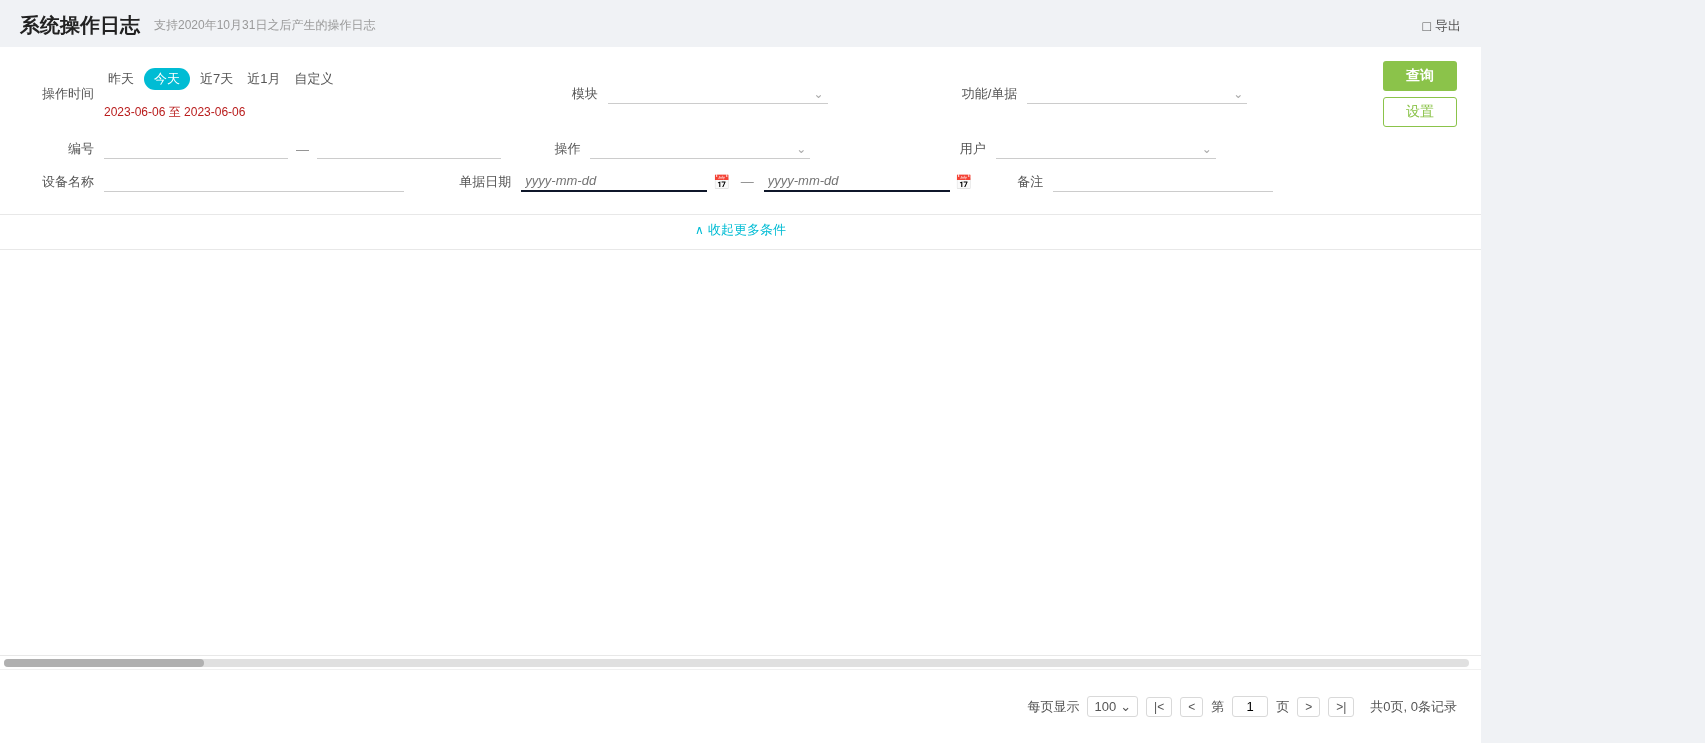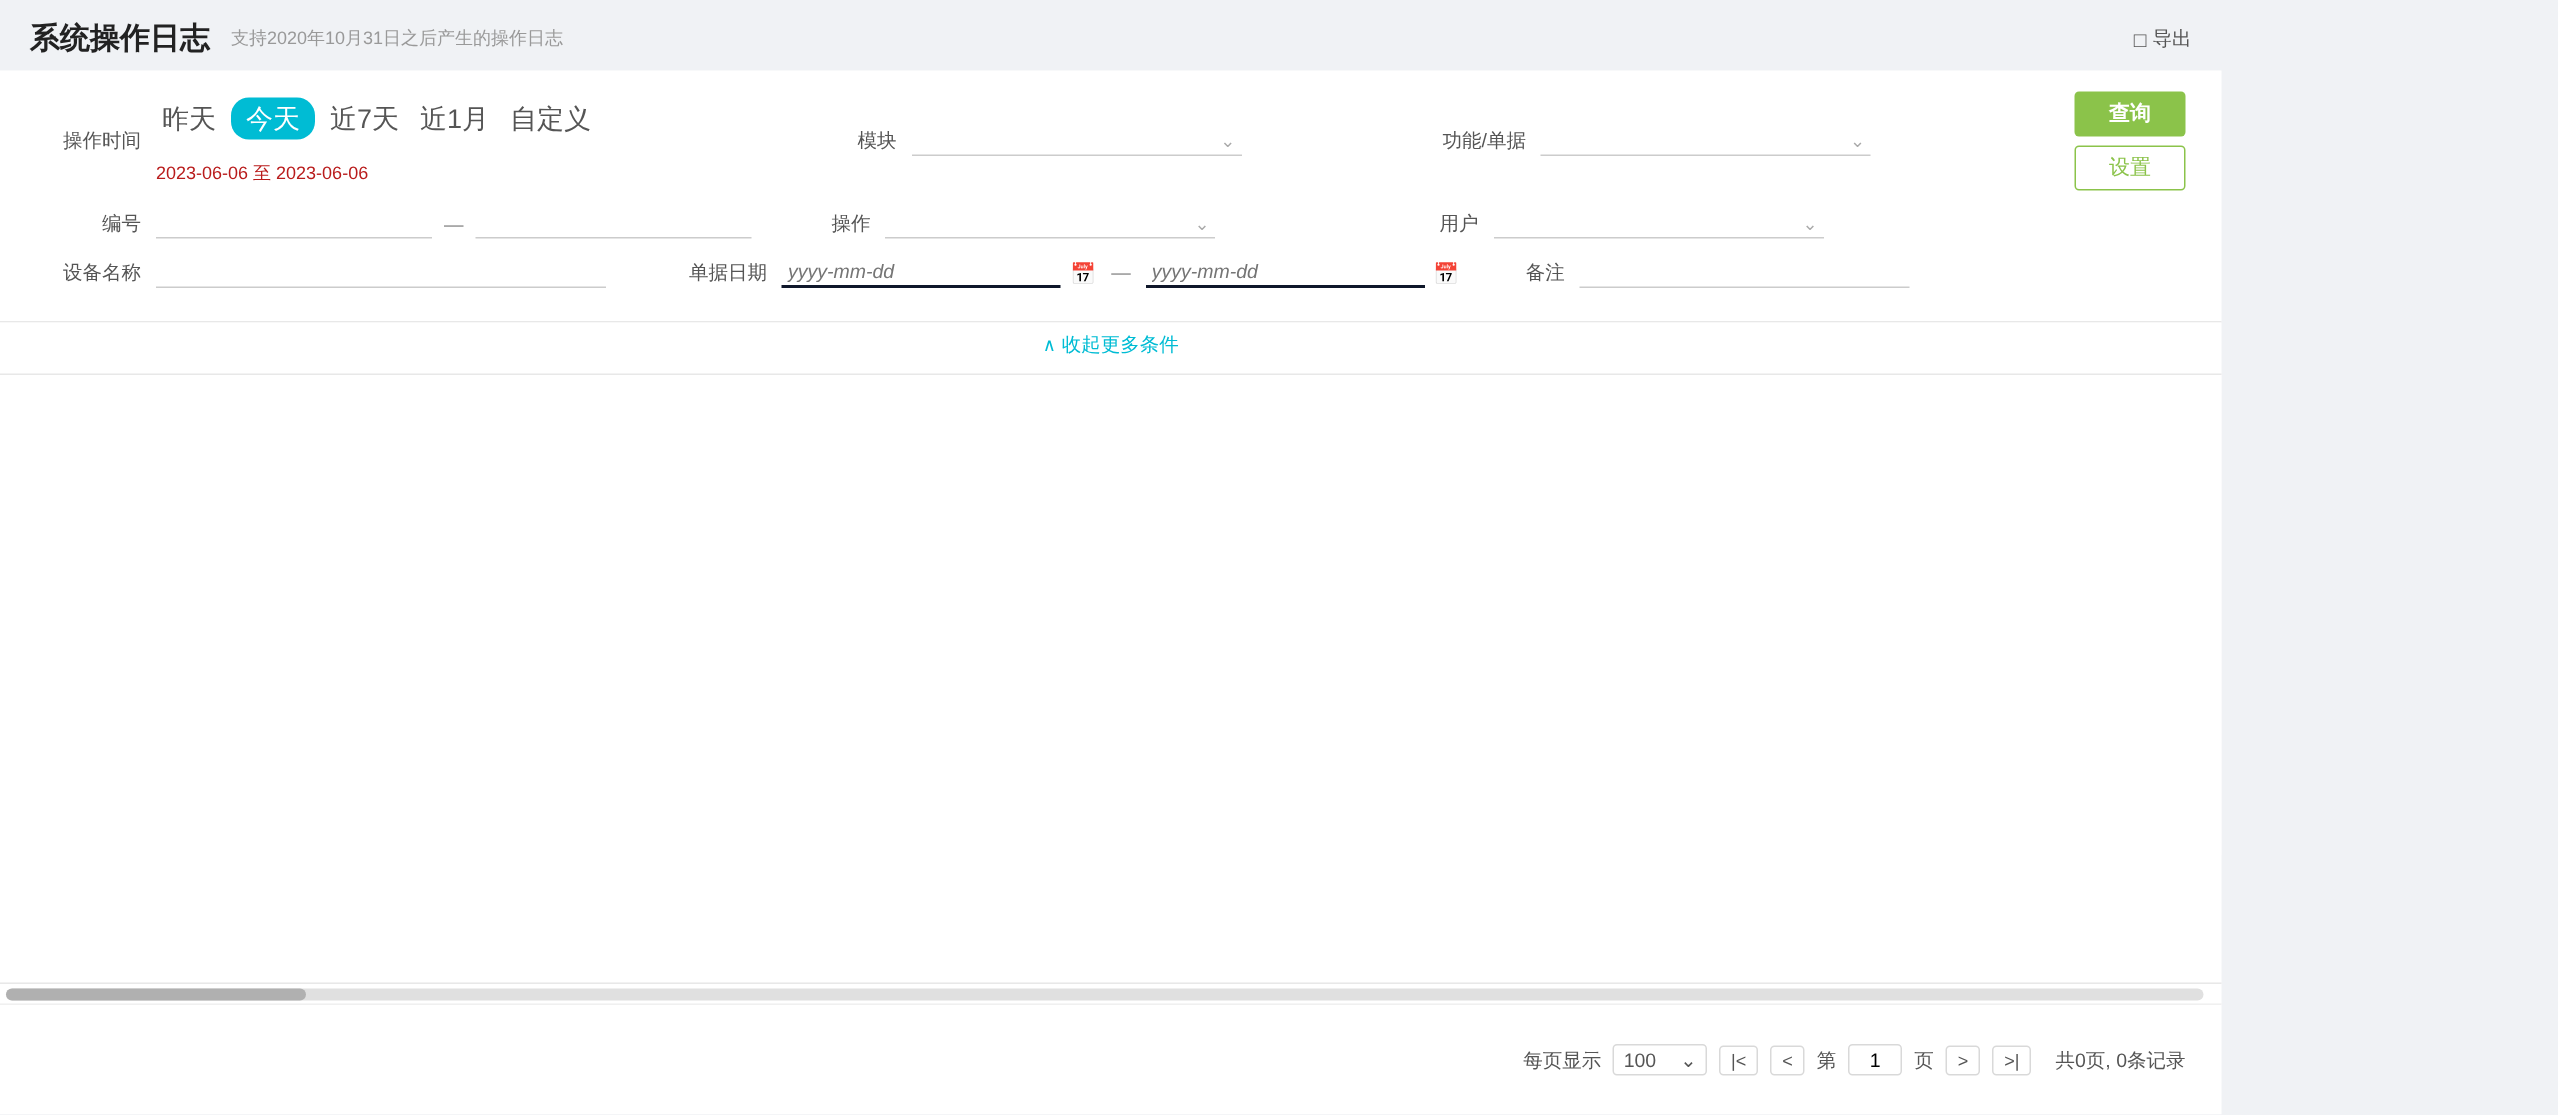--- a/index.html
+++ b/index.html
@@ -13,21 +13,21 @@
     .page-subtitle { font-size: 12px; color: #999; }
     .header-left { display: flex; align-items: center; }
     .export-btn { display: flex; align-items: center; gap: 4px; background: none; border: none; color: #555; cursor: pointer; font-size: 13px; }
     .export-icon { font-size: 14px; }
 
     
     .filter-area { background: #fff; margin: 0 0 0 0; padding: 14px 24px 10px 24px; border-bottom: 1px solid #e8e8e8; }
 
     
     .time-filter { display: flex; align-items: center; gap: 6px; }
-    .time-btn { background: none; border: none; cursor: pointer; color: #555; font-size: 18px; padding: 2px 4px; }
+    .time-btn { background: none; border: none; cursor: pointer; color: #555; font-size: 13px; padding: 2px 4px; }
     .time-btn.active { background: #00bcd4; color: #fff; border-radius: 12px; padding: 2px 10px; }
     .time-range { color: #b91c1c; font-size: 12px; margin-top: 14px; }
 
     
     .filter-input { border: none; border-bottom: 1px solid #ccc; outline: none; font-size: 13px; color: #333; padding: 2px 4px; background: transparent; min-width: 120px; }
     .filter-input::placeholder { color: #bbb; }
 
     
     .filter-select { display: flex; align-items: center; border-bottom: 1px solid #ccc; min-width: 180px; padding: 2px 4px; cursor: pointer; }
     .filter-select-text { flex: 1; color: #bbb; font-size: 13px; }
@@ -64,21 +64,21 @@
     
     .empty-area { height: 320px; background: #fff; }
 
     
     .scroll-area { background: #fff; height: 14px; display: flex; align-items: center; padding: 0 4px; border-top: 1px solid #e8e8e8; }
     .scroll-track { width: calc(100% - 8px); height: 8px; background: #e0e0e0; border-radius: 4px; position: relative; }
     .scroll-thumb { width: 200px; height: 8px; background: #b0b0b0; border-radius: 4px; }
 
     
     .pagination { background: #fff; padding: 26px 24px; display: flex; justify-content: flex-end; align-items: center; gap: 8px; border-top: 1px solid #f0f0f0; font-size: 13px; color: #555; }
-    .page-size-select { display: inline-flex; align-items: center; border: 1px solid #d9d9d9; border-radius: 3px; padding: 2px 6px; gap: 16px; cursor: pointer; font-size: 13px; }
+    .page-size-select { display: inline-flex; align-items: center; border: 1px solid #d9d9d9; border-radius: 3px; padding: 2px 6px; gap: 4px; cursor: pointer; font-size: 13px; }
     .page-nav-btn { background: none; border: 1px solid #d9d9d9; border-radius: 3px; padding: 2px 7px; cursor: pointer; color: #555; font-size: 12px; }
     .page-nav-btn:disabled { color: #ccc; cursor: default; }
     .page-input { border: 1px solid #d9d9d9; border-radius: 3px; width: 36px; text-align: center; padding: 2px 4px; font-size: 13px; }
     .pagination-summary { color: #555; margin-left: 8px; }
 
     .time-filter-wrapper { display: flex; flex-direction: column; }
   </style>
 </head>
 <body>
 

